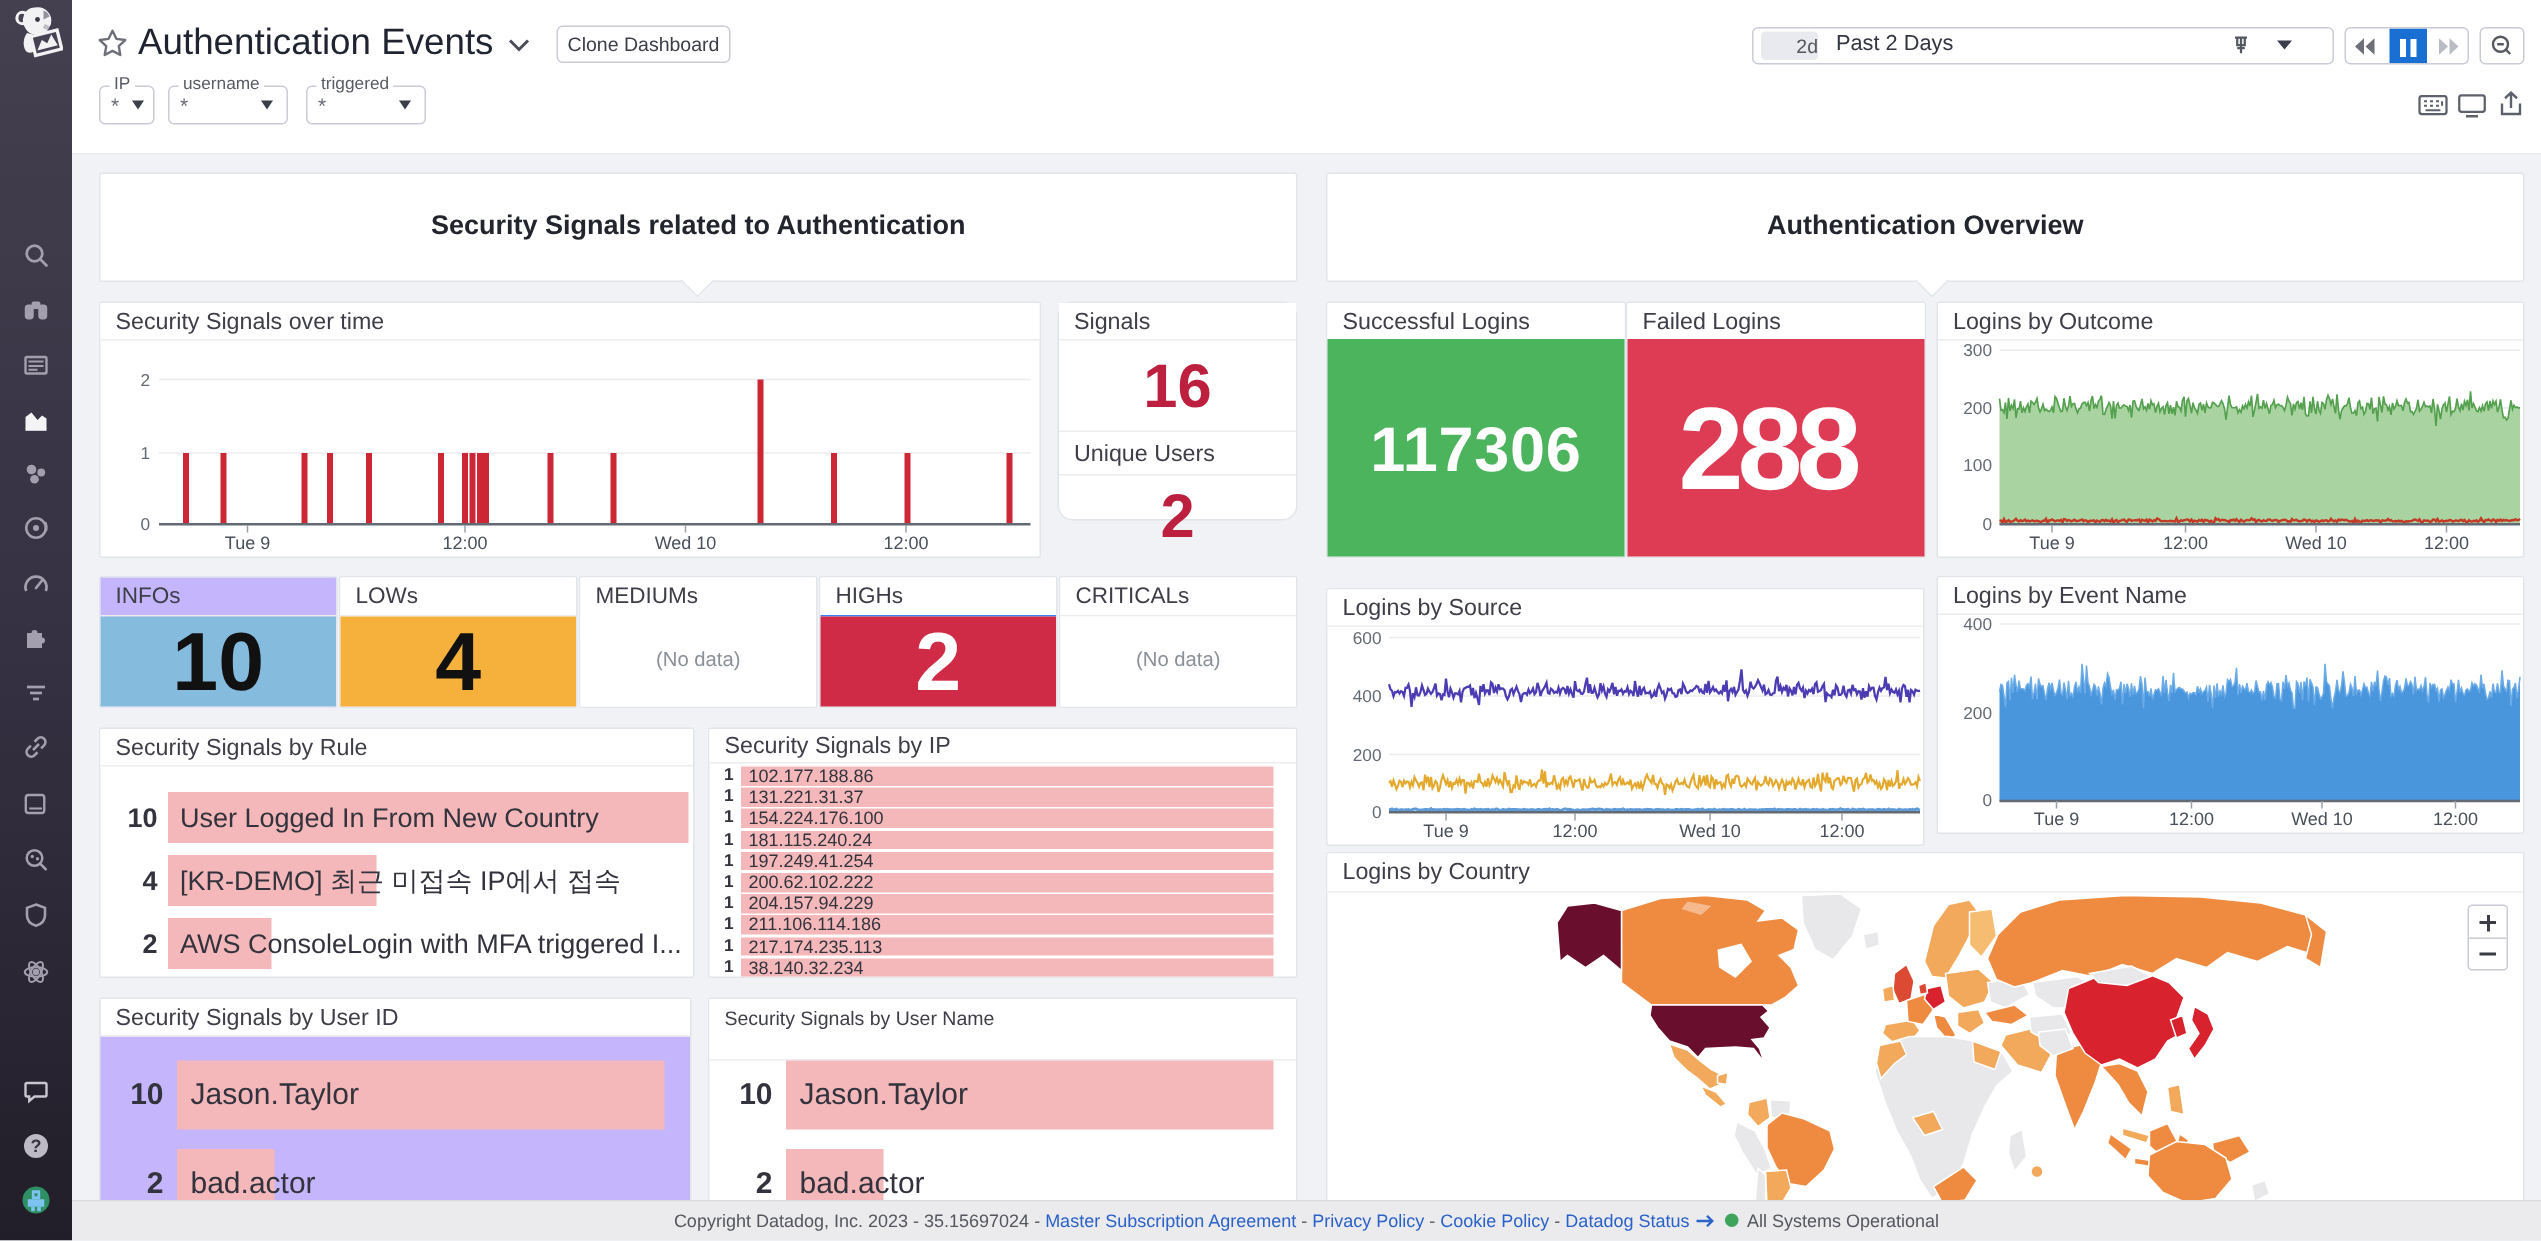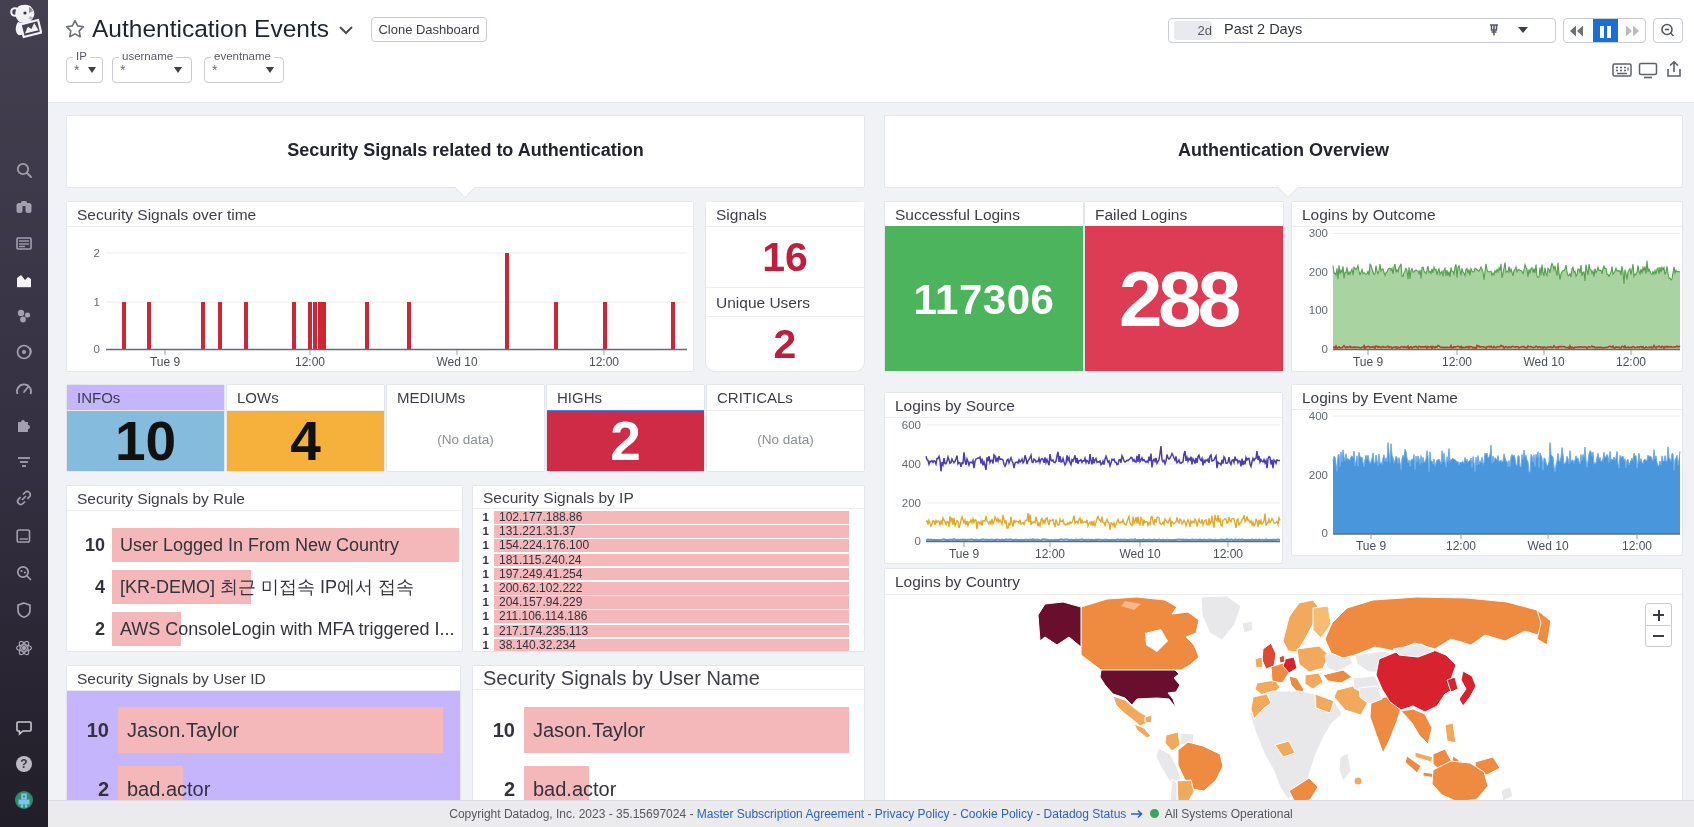--- a/index.html
+++ b/index.html
@@ -106,21 +106,21 @@
 <div class="abs" style="left:371px;top:17px;width:116px;height:25px;border:1px solid #c9ccd6;border-radius:4px;background:#fff;font-size:13px;color:#3a3d47;text-align:center;line-height:23px">Clone Dashboard</div>
 <div class="abs" style="left:66px;top:57px;width:37px;height:26px;border:1px solid #c9ccd6;border-radius:4px;background:#fff"></div>
 <div class="abs" style="left:73px;top:50px;padding:0 3px;background:#fff;font-size:11.5px;color:#585b64">IP</div>
 <div class="abs" style="left:74px;top:62px;font-size:14px;color:#6a6d76">*</div>
 <div class="abs" style="left:88px;top:67px;width:0;height:0;border-left:4.5px solid transparent;border-right:4.5px solid transparent;border-top:6px solid #3c3f49"></div>
 <div class="abs" style="left:112px;top:57px;width:80px;height:26px;border:1px solid #c9ccd6;border-radius:4px;background:#fff"></div>
 <div class="abs" style="left:119px;top:50px;padding:0 3px;background:#fff;font-size:11.5px;color:#585b64">username</div>
 <div class="abs" style="left:120px;top:62px;font-size:14px;color:#6a6d76">*</div>
 <div class="abs" style="left:174px;top:67px;width:0;height:0;border-left:4.5px solid transparent;border-right:4.5px solid transparent;border-top:6px solid #3c3f49"></div>
 <div class="abs" style="left:204px;top:57px;width:80px;height:26px;border:1px solid #c9ccd6;border-radius:4px;background:#fff"></div>
-<div class="abs" style="left:211px;top:50px;padding:0 3px;background:#fff;font-size:11.5px;color:#585b64">eventname</div>
+<div class="abs" style="left:211px;top:50px;padding:0 3px;background:#fff;font-size:11.5px;color:#585b64">triggered</div>
 <div class="abs" style="left:212px;top:62px;font-size:14px;color:#6a6d76">*</div>
 <div class="abs" style="left:266px;top:67px;width:0;height:0;border-left:4.5px solid transparent;border-right:4.5px solid transparent;border-top:6px solid #3c3f49"></div>
 <div class="abs" style="left:1168px;top:18px;width:388px;height:25px;border:1px solid #c9ccd6;border-radius:4px;background:#fff"></div>
 <div class="abs" style="left:1174px;top:21px;width:38px;height:19px;background:#e9eaf0;border-radius:3px;font-size:13px;color:#55585f;text-align:right;line-height:19px">2d</div>
 <div class="abs" style="left:1224px;top:21px;font-size:14.5px;color:#33363e">Past 2 Days</div>
 <div class="abs" style="left:1486px;top:22px"><svg width="16" height="16" viewBox="0 0 16 16" style="">
       <path d="M4 3 h8 M8 3 v7 M5.5 10 h5 M8 10 v3.5" stroke="#55585f" stroke-width="1.5" fill="none"></path>
       <path d="M5.5 3 v5 h5 v-5" fill="none" stroke="#55585f" stroke-width="1.5"></path>
     </svg></div>
 <div class="abs" style="left:1518px;top:27px;width:0;height:0;border-left:5px solid transparent;border-right:5px solid transparent;border-top:6.5px solid #3c3f49"></div>
@@ -190,21 +190,21 @@
         <text x="33" y="55" font-size="11.5" fill="#646a73" text-anchor="end" font-family="Liberation Sans,sans-serif">2</text>
         <text x="33" y="104" font-size="11.5" fill="#646a73" text-anchor="end" font-family="Liberation Sans,sans-serif">1</text>
         <text x="33" y="151" font-size="11.5" fill="#646a73" text-anchor="end" font-family="Liberation Sans,sans-serif">0</text>
         <text x="98" y="164" font-size="12" fill="#49505a" text-anchor="middle" font-family="Liberation Sans,sans-serif">Tue 9</text>
         <text x="243" y="164" font-size="12" fill="#49505a" text-anchor="middle" font-family="Liberation Sans,sans-serif">12:00</text>
         <text x="390" y="164" font-size="12" fill="#49505a" text-anchor="middle" font-family="Liberation Sans,sans-serif">Wed 10</text>
         <text x="537" y="164" font-size="12" fill="#49505a" text-anchor="middle" font-family="Liberation Sans,sans-serif">12:00</text>
       </svg>
     </div>
   </div>
-<div style="position:absolute;left:705px;top:201px;width:160px;height:171px;background:#fff;border:1px solid #e2e5e9;border-radius:10px;box-sizing:border-box;z-index:1;">
+<div style="position:absolute;left:705px;top:201px;width:160px;height:146px;background:#fff;border:1px solid #e2e5e9;border-radius:10px;box-sizing:border-box;z-index:1;">
     <div style="position:absolute;left:0;top:0;right:0;height:25px;line-height:25px;padding-left:10px;font-size:15.5px;color:#3d3e47;border-bottom:1px solid #ececee;background:#fff;white-space:nowrap;overflow:hidden">Signals</div>
     <div style="position:absolute;left:0;top:25px;width:100%;height:61px;border-bottom:1px solid #ececee;text-align:center;line-height:61px;font-size:41px;font-weight:bold;color:#bd1f3e">16</div>
     <div style="position:absolute;left:0;top:86px;width:100%;height:29px;line-height:29px;padding-left:10px;font-size:15.5px;color:#3d3e47;border-bottom:1px solid #ececee;box-sizing:border-box">Unique Users</div>
     <div style="position:absolute;left:0;top:115px;width:100%;height:54px;text-align:center;line-height:54px;font-size:41px;font-weight:bold;color:#bd1f3e">2</div>
   </div>
 <div style="position:absolute;left:66px;top:384px;width:159px;height:88px;background:#fff;border:1px solid #e2e5e9;border-radius:2px;box-sizing:border-box;z-index:1;">
     <div style="position:absolute;left:0;top:0;right:0;height:26px;line-height:26px;padding-left:10px;font-size:15px;color:#3d3e47;border-bottom:1px solid #ececee;background:#c4b5fd;white-space:nowrap;overflow:hidden">INFOs</div>
     <div style="position:absolute;left:0;top:26px;right:0;bottom:0;background:#85bbdd;text-align:center;line-height:60px;font-size:55px;font-weight:bold;color:#111">10</div>
   </div>
 <div style="position:absolute;left:226px;top:384px;width:159px;height:88px;background:#fff;border:1px solid #e2e5e9;border-radius:2px;box-sizing:border-box;z-index:1;">
@@ -271,21 +271,21 @@
 <div style="position:absolute;left:66px;top:665px;width:395px;height:161px;background:#c4b5fd;border:1px solid #e2e5e9;border-radius:2px;box-sizing:border-box;z-index:1;">
     <div style="position:absolute;left:0;top:0;right:0;height:25px;line-height:25px;padding-left:10px;font-size:15.5px;color:#3d3e47;border-bottom:1px solid #ececee;background:#fff;white-space:nowrap;overflow:hidden">Security Signals by User ID</div>
     <div style="position:absolute;left:12px;top:41px;width:30px;height:46px;line-height:46px;text-align:right;font-size:20px;font-weight:bold;color:#32333c">10</div>
     <div style="position:absolute;left:51px;top:41px;width:325px;height:46px;background:#f5b8ba"></div>
     <div style="position:absolute;left:60px;top:41px;height:46px;line-height:46px;font-size:20px;color:#32333c">Jason.Taylor</div>
     <div style="position:absolute;left:12px;top:100px;width:30px;height:46px;line-height:46px;text-align:right;font-size:20px;font-weight:bold;color:#32333c">2</div>
     <div style="position:absolute;left:51px;top:100px;width:65px;height:46px;background:#f5b8ba"></div>
     <div style="position:absolute;left:60px;top:100px;height:46px;line-height:46px;font-size:20px;color:#32333c">bad.actor</div>
   </div>
 <div style="position:absolute;left:472px;top:665px;width:393px;height:161px;background:#fff;border:1px solid #e2e5e9;border-radius:2px;box-sizing:border-box;z-index:1;">
-    <div style="position:absolute;left:0;top:0;right:0;height:24px;line-height:25px;padding-left:10px;font-size:20px;color:#3d3e47;border-bottom:1px solid #ececee;background:#fff;white-space:nowrap;overflow:hidden">Security Signals by User Name</div>
+    <div style="position:absolute;left:0;top:0;right:0;height:41px;line-height:25px;padding-left:10px;font-size:13px;color:#3d3e47;border-bottom:1px solid #ececee;background:#fff;white-space:nowrap;overflow:hidden">Security Signals by User Name</div>
     <div style="position:absolute;left:12px;top:41px;width:30px;height:46px;line-height:46px;text-align:right;font-size:20px;font-weight:bold;color:#32333c">10</div>
     <div style="position:absolute;left:51px;top:41px;width:325px;height:46px;background:#f5b8ba"></div>
     <div style="position:absolute;left:60px;top:41px;height:46px;line-height:46px;font-size:20px;color:#32333c">Jason.Taylor</div>
     <div style="position:absolute;left:12px;top:100px;width:30px;height:46px;line-height:46px;text-align:right;font-size:20px;font-weight:bold;color:#32333c">2</div>
     <div style="position:absolute;left:51px;top:100px;width:65px;height:46px;background:#f5b8ba"></div>
     <div style="position:absolute;left:60px;top:100px;height:46px;line-height:46px;font-size:20px;color:#32333c">bad.actor</div>
   </div>
 <div style="position:absolute;left:884px;top:201px;width:200px;height:171px;background:#fff;border:1px solid #e2e5e9;border-radius:2px;box-sizing:border-box;z-index:1;">
     <div style="position:absolute;left:0;top:0;right:0;height:25px;line-height:25px;padding-left:10px;font-size:15.5px;color:#3d3e47;border-bottom:1px solid #ececee;background:#fff;white-space:nowrap;overflow:hidden">Successful Logins</div>
     <div style="position:absolute;left:0;top:24px;right:0;bottom:0;background:#4cb45c;color:#fff;font-weight:bold;font-size:42px;text-align:center;line-height:147px;letter-spacing:0.5px">117306</div>

